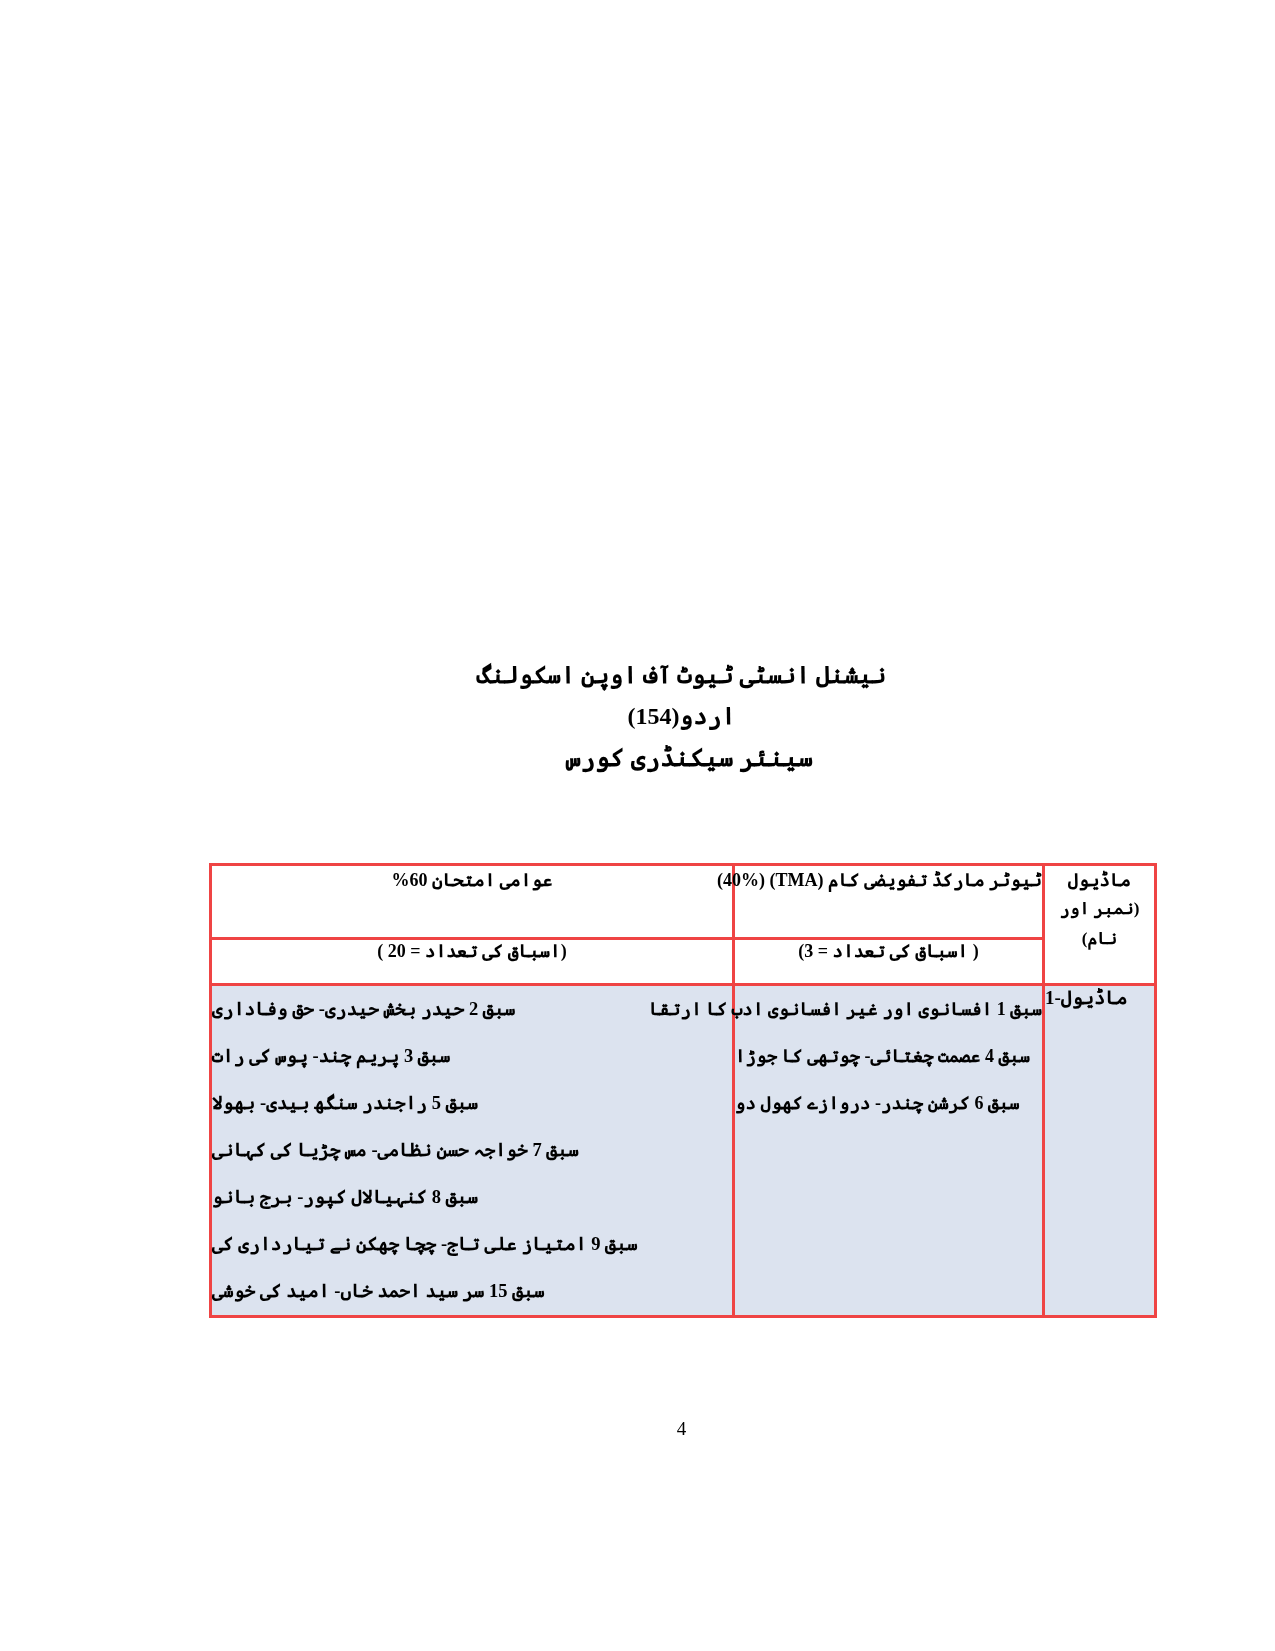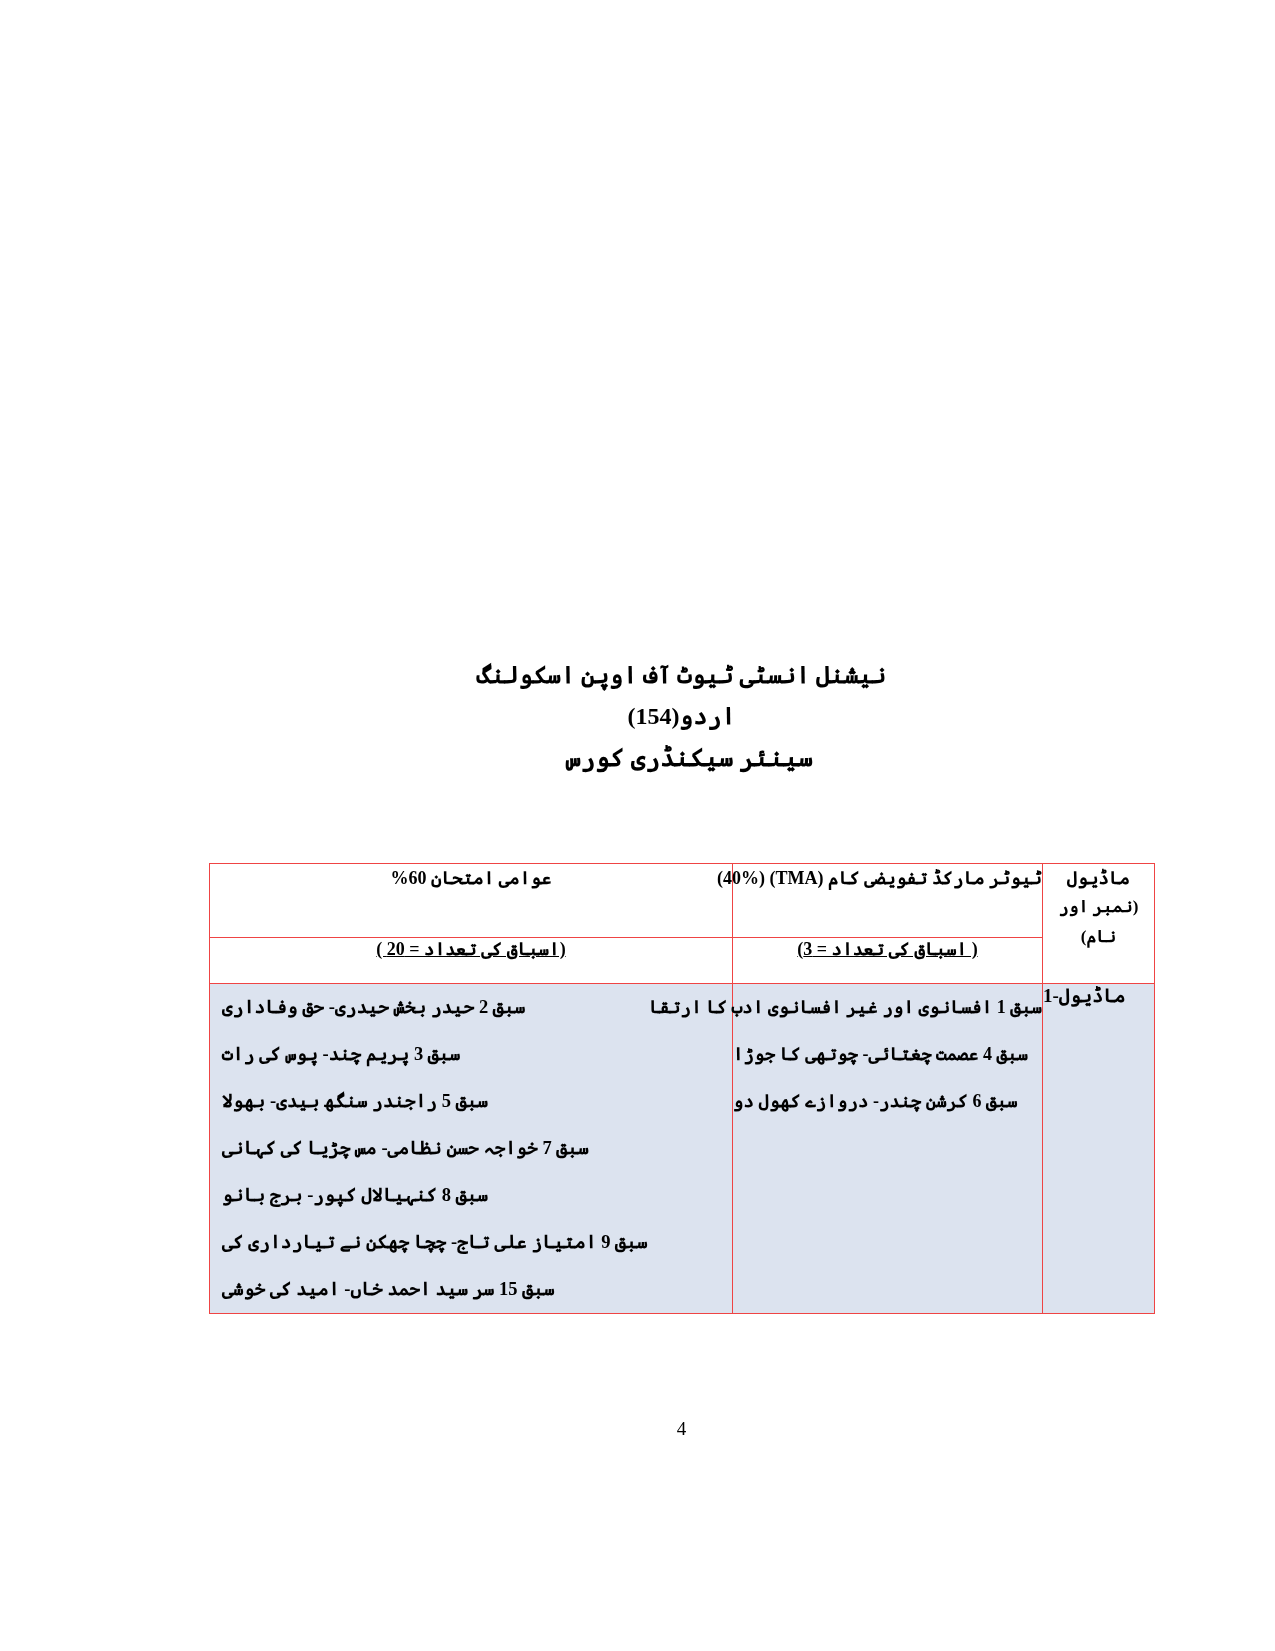--- a/index.html
+++ b/index.html
@@ -53,21 +53,21 @@
   .syllabus-table {
     position: absolute;
     left: 165px;
     top: 863px;
     width: 945px;
     border-collapse: collapse;
     table-layout: fixed;
     direction: rtl;
   }
   .syllabus-table td {
-    border: 1px solid #ef4444;
+    border: 3px solid #ef4444;
     vertical-align: top;
     padding: 0;
   }
   .col-module  { width: 112px; }
   .col-tma     { width: 310px; }
   .col-exam    { width: 523px; }
 
   .hdr-cell {
     height: 74px;
     text-align: center;
@@ -94,21 +94,20 @@
     padding-top: 10px;
     box-sizing: border-box;
     vertical-align: top;
   }
 
   .count-cell {
     height: 46px;
     text-align: center;
     box-sizing: border-box;
     padding-top: 9px;
-    text-decoration: underline;
   }
   .count-text {
     font-size: 18px;
     font-weight: 700;
     direction: rtl;
     white-space: nowrap;
   }
 
   .body-row td {
     background: #dce3ef;
@@ -137,21 +136,21 @@
   }
   .lesson-list.align-left { text-align: left; }
   .lesson-item {
     font-size: 19px;
     font-weight: 700;
     line-height: 47px;
     white-space: nowrap;
     direction: rtl;
   }
   .tma-cell .lesson-item { font-size: 18px; }
-  .exam-cell .lesson-item { font-size: 18.5px; padding-left: 12px; }
+  .exam-cell .lesson-item { font-size: 18.5px; }
 
   
   .page-number {
     position: absolute;
     top: 1418px;
     left: 0;
     width: 1275px;
     text-align: center;
     font-size: 19px;
     font-family: "Liberation Serif", "DejaVu Serif", serif;

